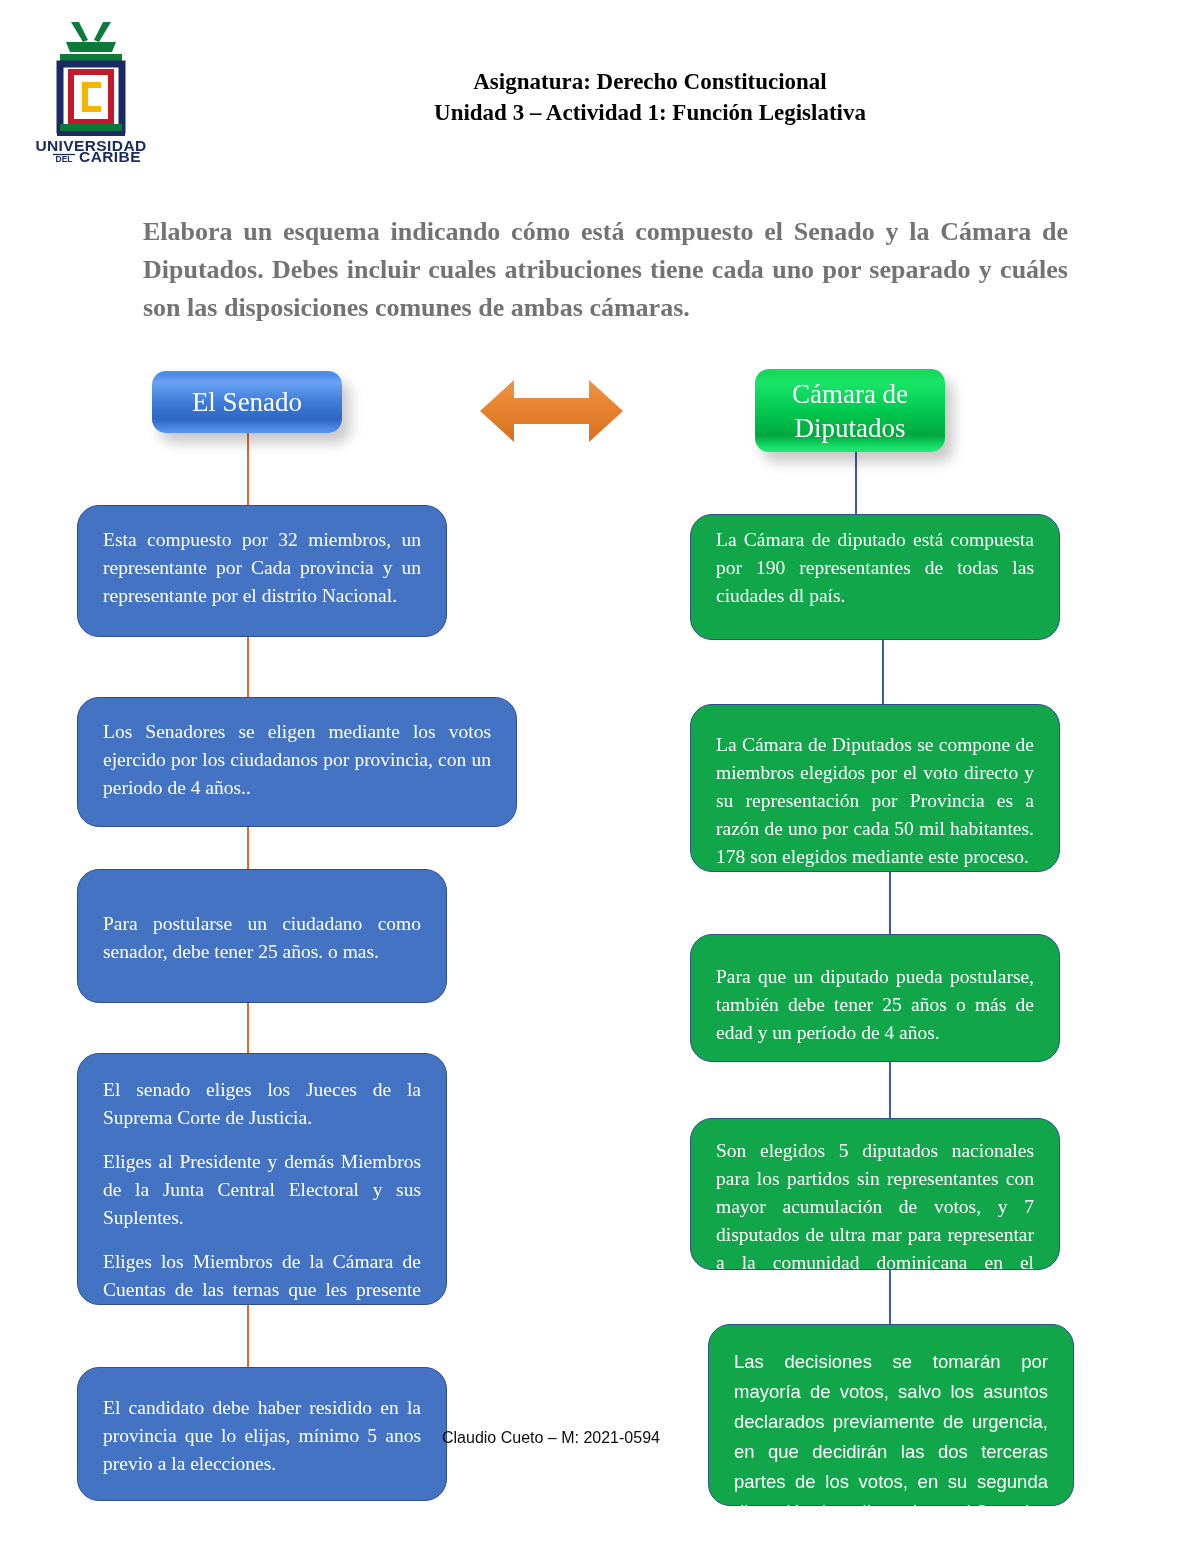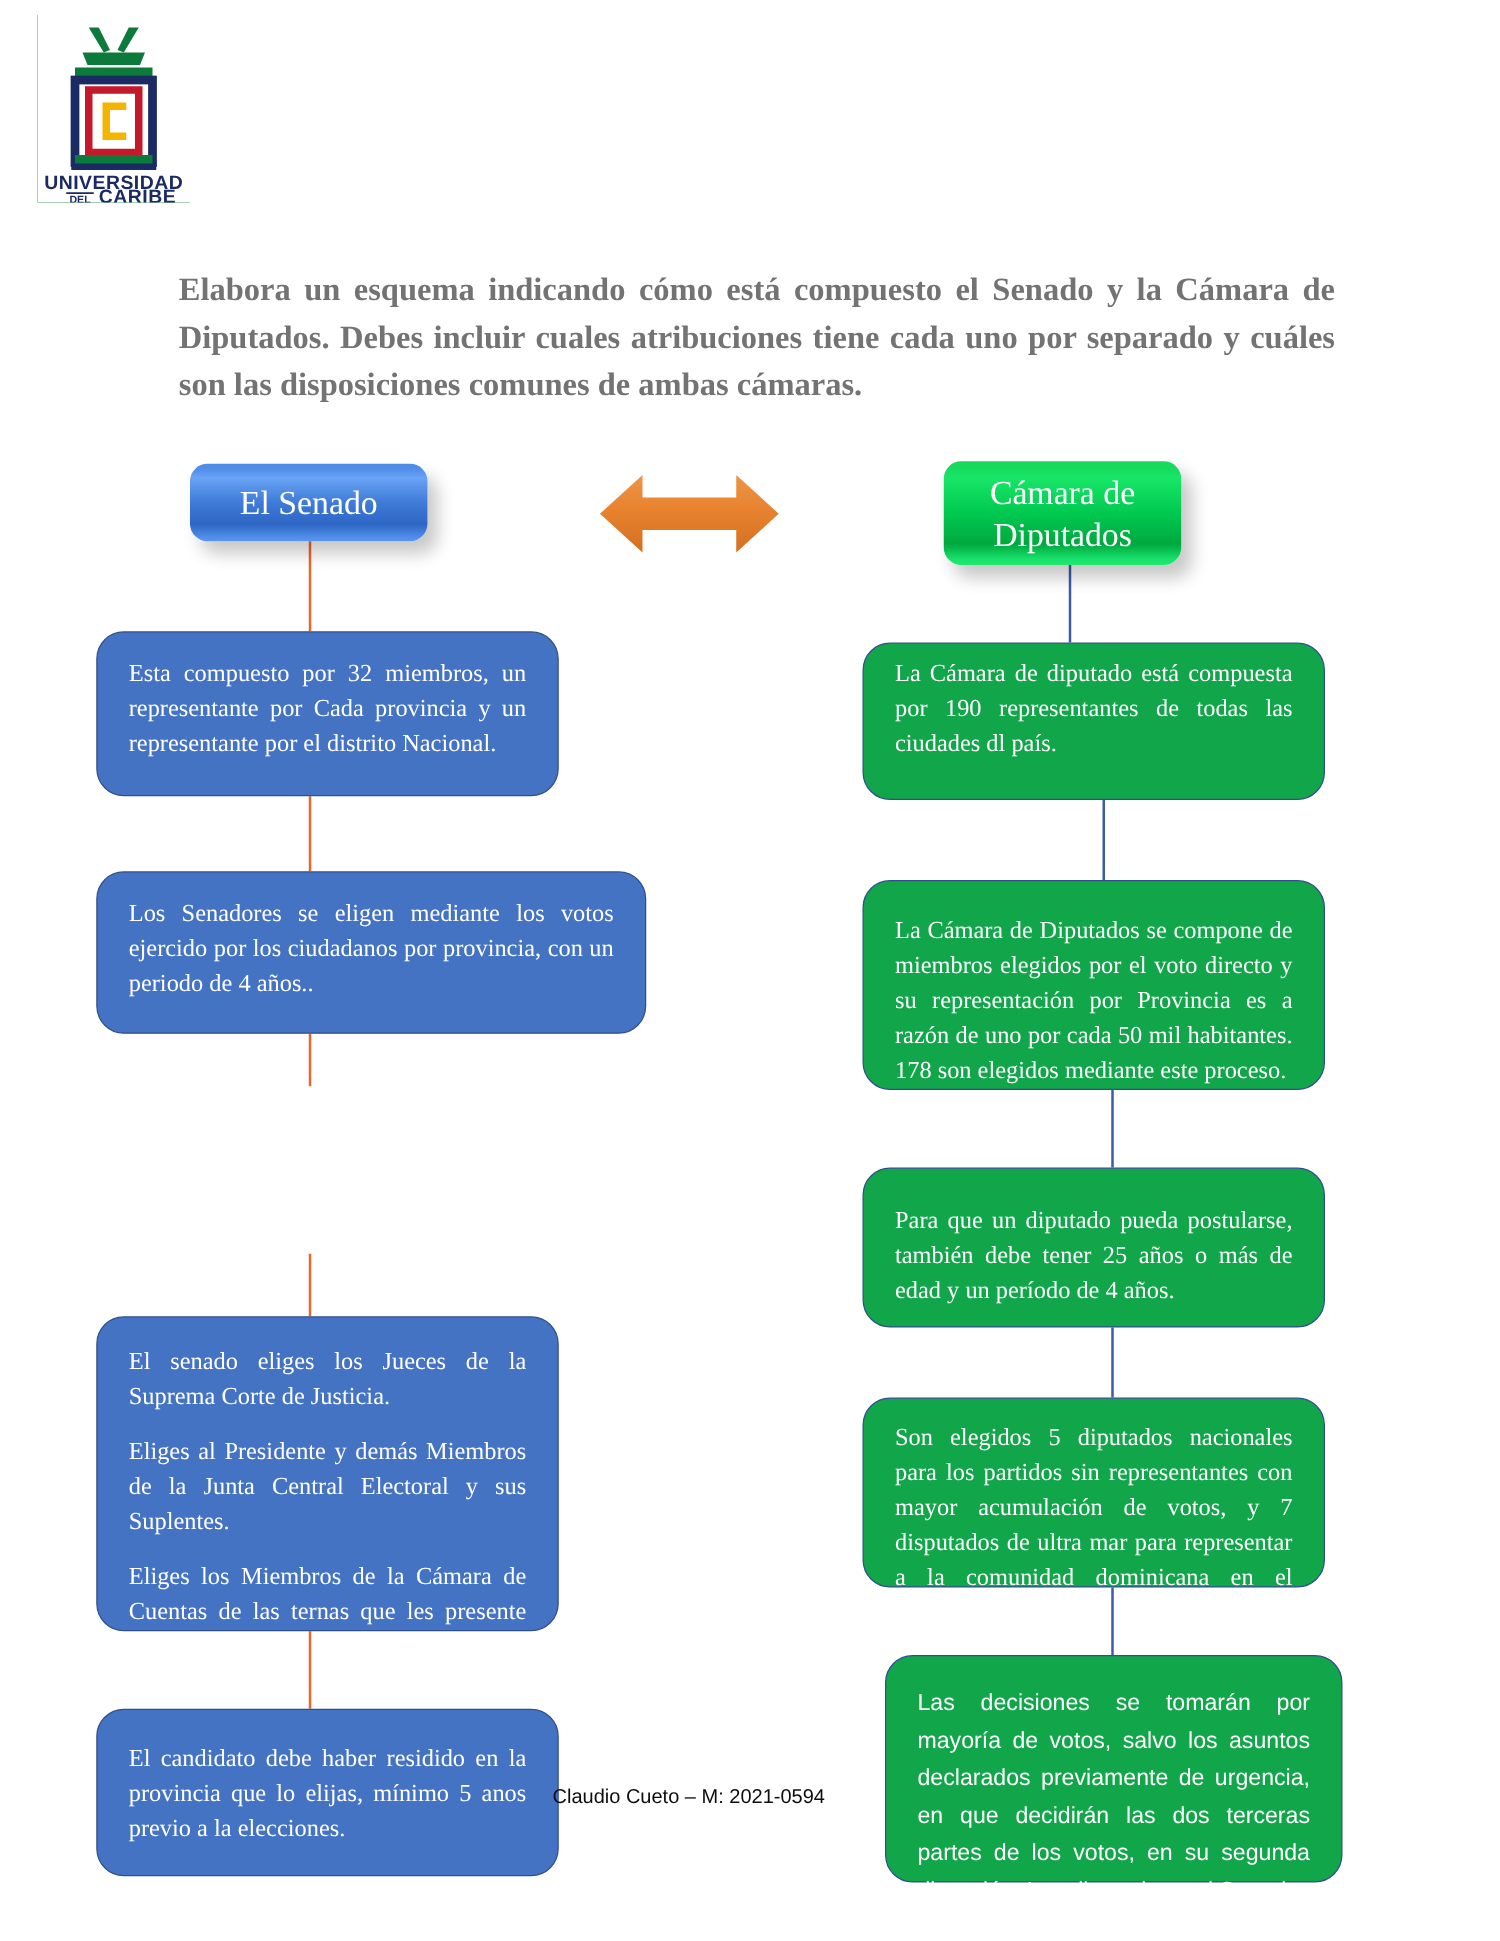--- a/index.html
+++ b/index.html
@@ -181,20 +181,24 @@
       <rect x="30" y="112" width="62" height="7" fill="#0B7A3B"></rect>
       <rect x="27" y="119" width="68" height="5" fill="#1B2A63"></rect>
 
       <text x="61" y="139" text-anchor="middle" font-family="Liberation Sans, sans-serif" font-size="15.5" font-weight="bold" fill="#1B2A63" letter-spacing="0.4">UNIVERSIDAD</text>
       <text x="34" y="150" text-anchor="middle" font-family="Liberation Sans, sans-serif" font-size="8.5" font-weight="bold" fill="#1B2A63">DEL</text>
       <line x1="23" y1="142.5" x2="45" y2="142.5" stroke="#1B2A63" stroke-width="1.3"></line>
       <text x="80" y="150" text-anchor="middle" font-family="Liberation Sans, sans-serif" font-size="15.5" font-weight="bold" fill="#1B2A63" letter-spacing="0.4">CARIBE</text>
     </svg>
   </div>
 
+  <div class="header-title">
+    <div>Asignatura: Derecho Constitucional</div>
+    <div>Unidad 3 – Actividad 1: Función Legislativa</div>
+  </div>
 </div>
 
 <div class="instruction">Elabora un esquema indicando cómo está compuesto el Senado y la Cámara de Diputados. Debes incluir cuales atribuciones tiene cada uno por separado y cuáles son las disposiciones comunes de ambas cámaras.</div>
 
 <div class="canvas">
 
   <div class="conn conn-orange" style="left:247px; top:433px; height:72px;"></div>
   <div class="conn conn-orange" style="left:247px; top:637px; height:60px;"></div>
   <div class="conn conn-orange" style="left:247px; top:827px; height:42px;"></div>
   <div class="conn conn-orange" style="left:247px; top:1003px; height:50px;"></div>
@@ -231,20 +235,23 @@
   </div>
 
   <div class="node node-blue" style="left:77px; top:505px; width:370px; height:132px;">
     <p>Esta compuesto por 32 miembros, un representante por Cada provincia y un representante por el distrito Nacional.</p>
   </div>
 
   <div class="node node-blue" style="left:77px; top:697px; width:440px; height:130px;">
     <p>Los Senadores se eligen mediante los votos ejercido por los ciudadanos por provincia, con un periodo de 4 años..</p>
   </div>
 
+  <div class="node node-blue" style="left:77px; top:869px; width:370px; height:134px; padding-top:40px;">
+    <p>Para postularse un ciudadano como senador, debe tener 25 años. o mas.</p>
+  </div>
 
   <div class="node node-blue" style="left:77px; top:1053px; width:370px; height:252px; padding-top:22px;">
     <p>El senado eliges los Jueces de la Suprema Corte de Justicia.</p>
     <p>Eliges al Presidente y demás Miembros de la Junta Central Electoral y sus Suplentes.</p>
     <p>Eliges los Miembros de la Cámara de Cuentas de las ternas que les presente los Diputados.</p>
   </div>
 
   <div class="node node-blue" style="left:77px; top:1367px; width:370px; height:134px; padding-top:26px;">
     <p>El candidato debe haber residido en la provincia que lo elijas, mínimo 5 anos previo a la elecciones.</p>
   </div>

